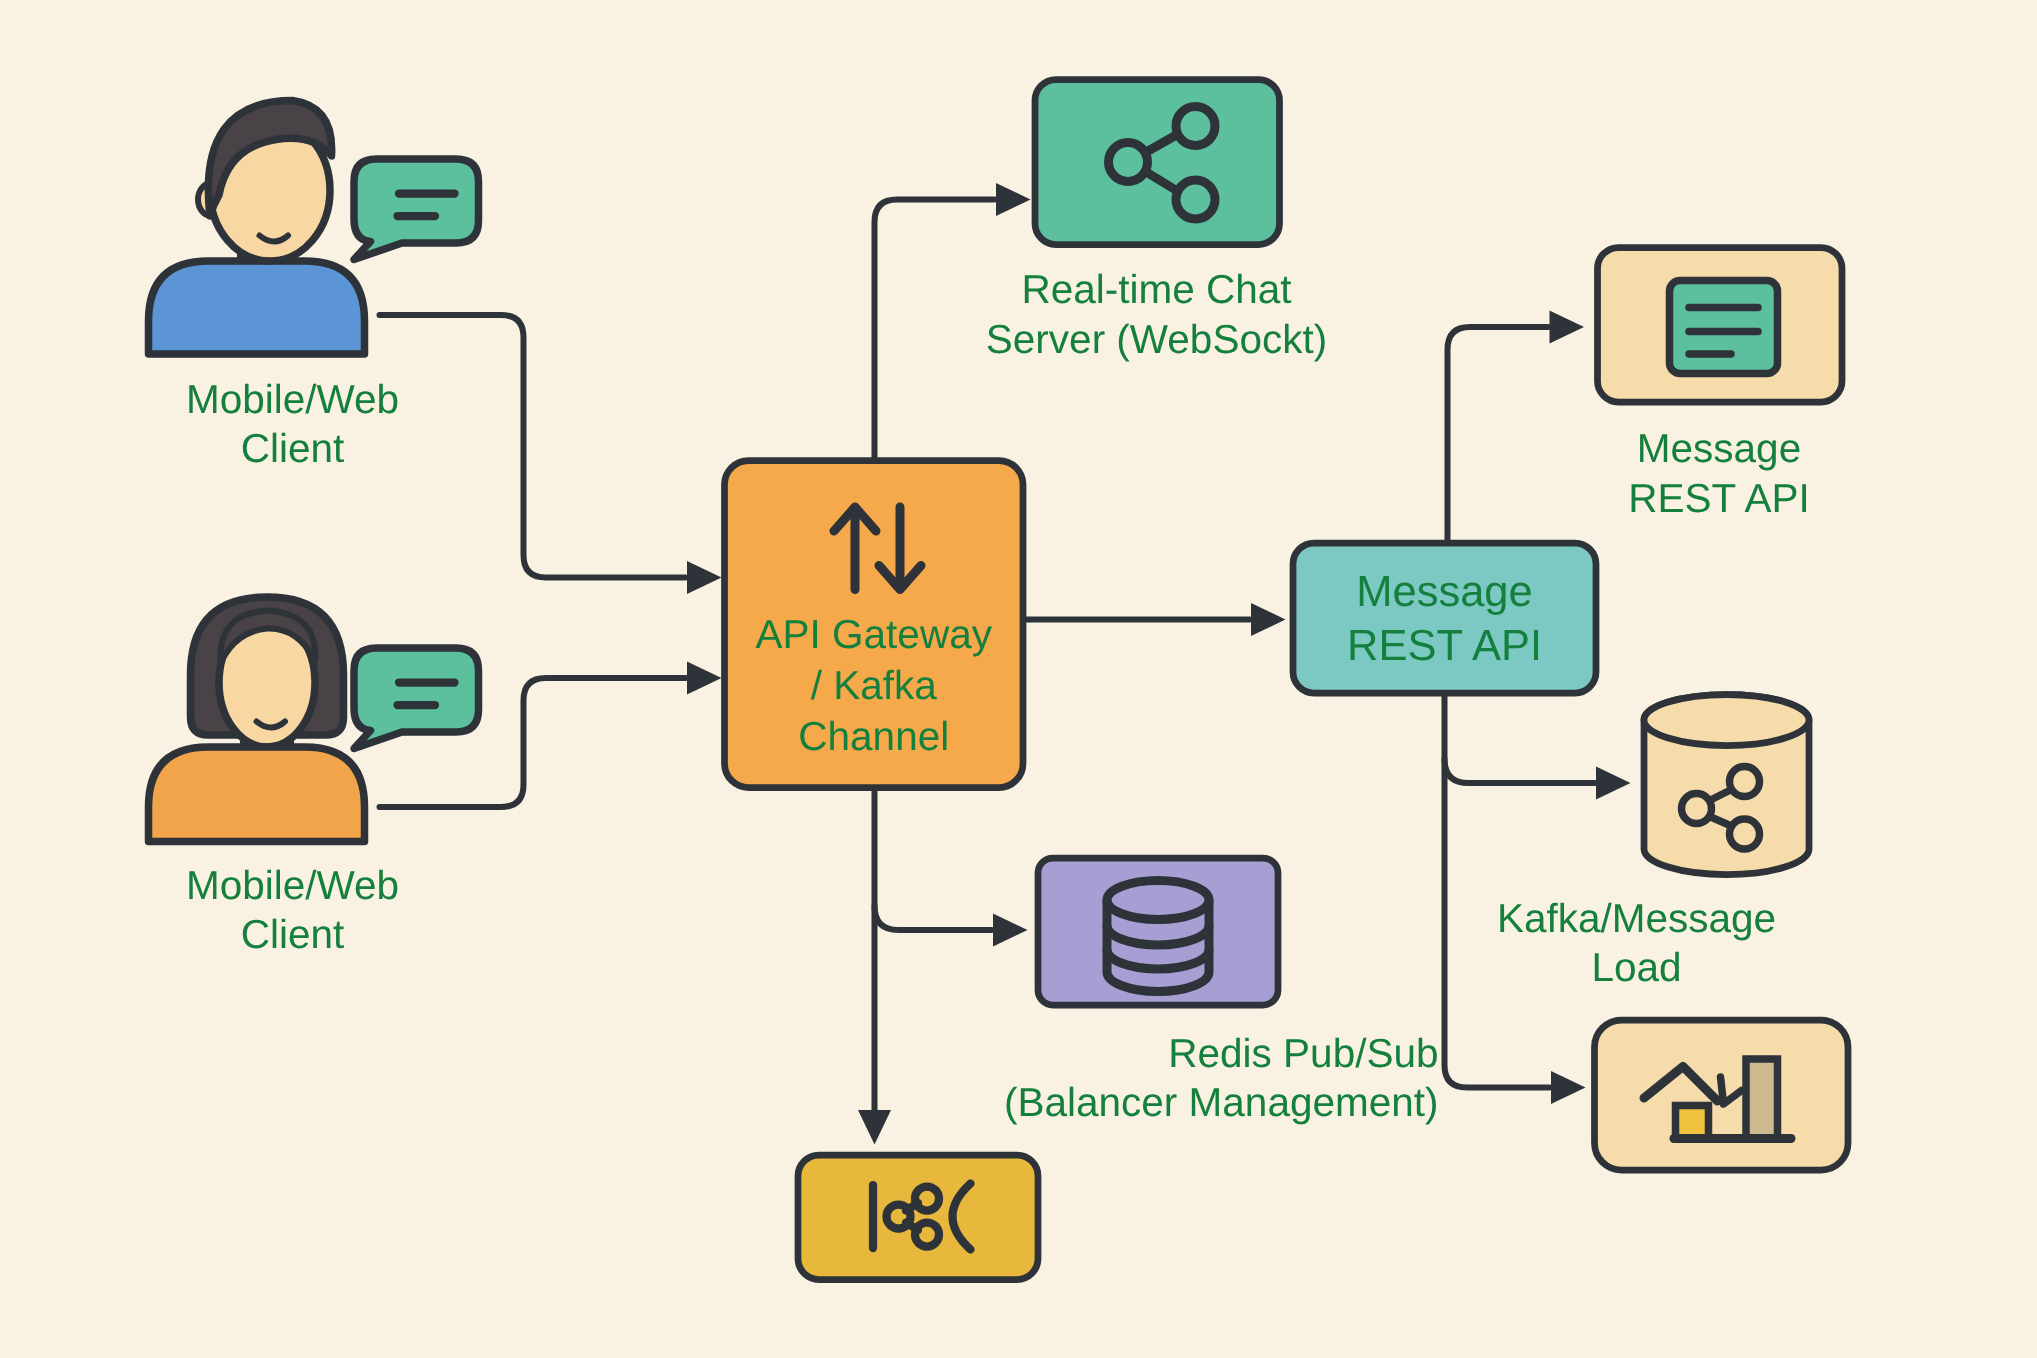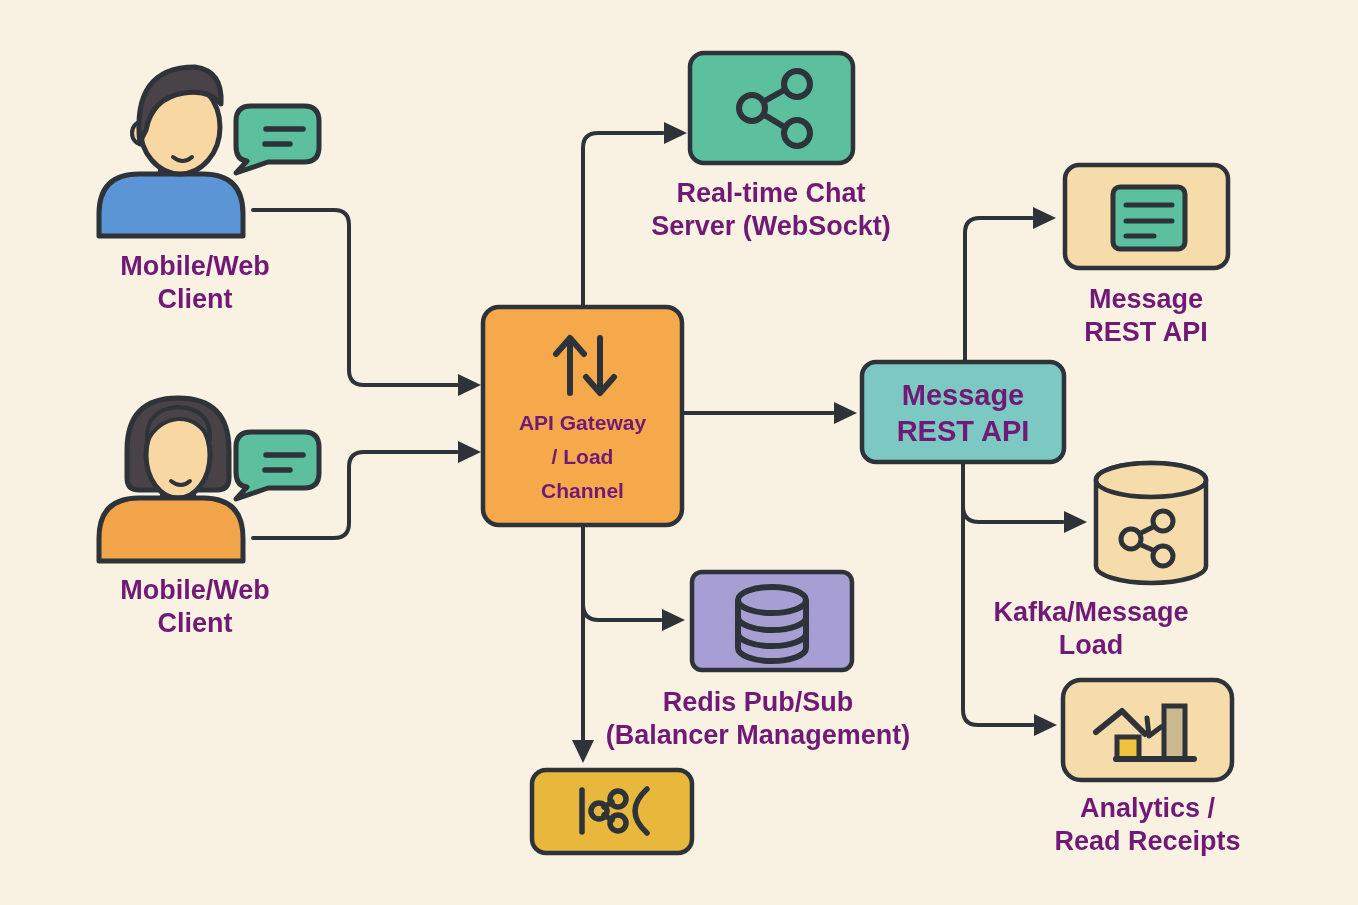--- a/index.html
+++ b/index.html
@@ -11,27 +11,27 @@
     overflow: hidden;
     font-family: "Liberation Sans", sans-serif;
   }
   .stage svg.diagram {
     position: absolute;
     left: 0; top: 0;
   }
   .label {
     position: absolute;
     text-align: center;
-    color: #701a75;
-    font-weight: 700;
+    color: #15803d;
+    font-weight: 400;
     font-size: 27px;
     line-height: 33px;
   }
   .label .ln { display: block; }
-  .label.box-inner-gateway { font-size: 21px; line-height: 34px; }
+  .label.box-inner-gateway { font-size: 27px; line-height: 34px; }
   .label.box-inner-teal { font-size: 29px; line-height: 36px; }
 </style>
 </head>
 <body>
 
 <div class="stage">
 
   <svg class="diagram" width="1358" height="905" viewBox="0 0 1358 905">
 
     <g fill="none" stroke="#2d3339" stroke-width="4" stroke-linecap="round">
@@ -167,21 +167,21 @@
     <span class="ln">Client</span>
   </div>
 
   <div class="label" style="left:70px; top:574px; width:250px;">
     <span class="ln">Mobile/Web</span>
     <span class="ln">Client</span>
   </div>
 
   <div class="label box-inner-gateway" style="left:483px; top:406px; width:199px;">
     <span class="ln">API Gateway</span>
-    <span class="ln">/ Load</span>
+    <span class="ln">/ Kafka</span>
     <span class="ln">Channel</span>
   </div>
 
   <div class="label" style="left:620px; top:177px; width:302px;">
     <span class="ln">Real-time Chat</span>
     <span class="ln">Server (WebSockt)</span>
   </div>
 
   <div class="label box-inner-teal" style="left:862px; top:377px; width:202px;">
     <span class="ln">Message</span>
@@ -191,23 +191,19 @@
   <div class="label" style="left:1020px; top:283px; width:252px;">
     <span class="ln">Message</span>
     <span class="ln">REST API</span>
   </div>
 
   <div class="label" style="left:940px; top:596px; width:302px;">
     <span class="ln">Kafka/Message</span>
     <span class="ln">Load</span>
   </div>
 
-  <div class="label" style="left:1020px; top:792px; width:255px;">
-    <span class="ln">Analytics /</span>
-    <span class="ln">Read Receipts</span>
-  </div>
-
-  <div class="label" style="left:598px; top:686px; width:320px;">
+
+  <div class="label" style="left:639px; top:686px; width:320px;text-align:right;">
     <span class="ln">Redis Pub/Sub</span>
     <span class="ln">(Balancer Management)</span>
   </div>
 
 </div>
 
 </body></html>

